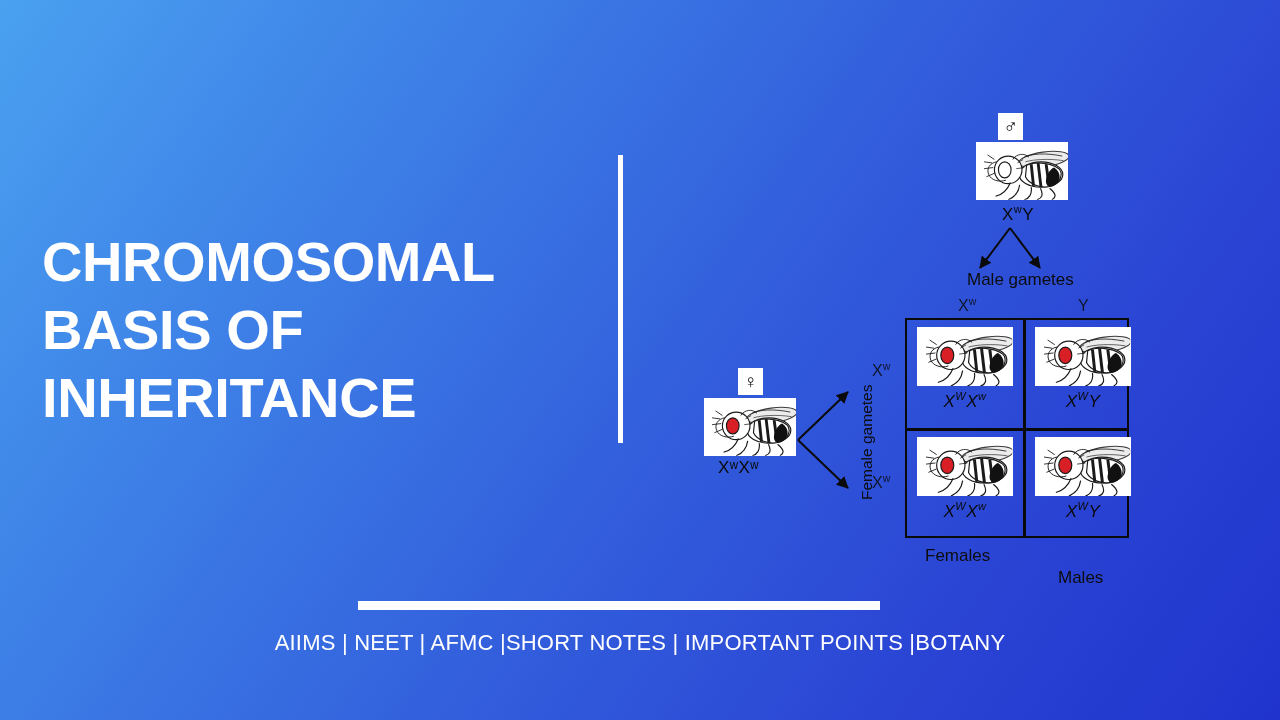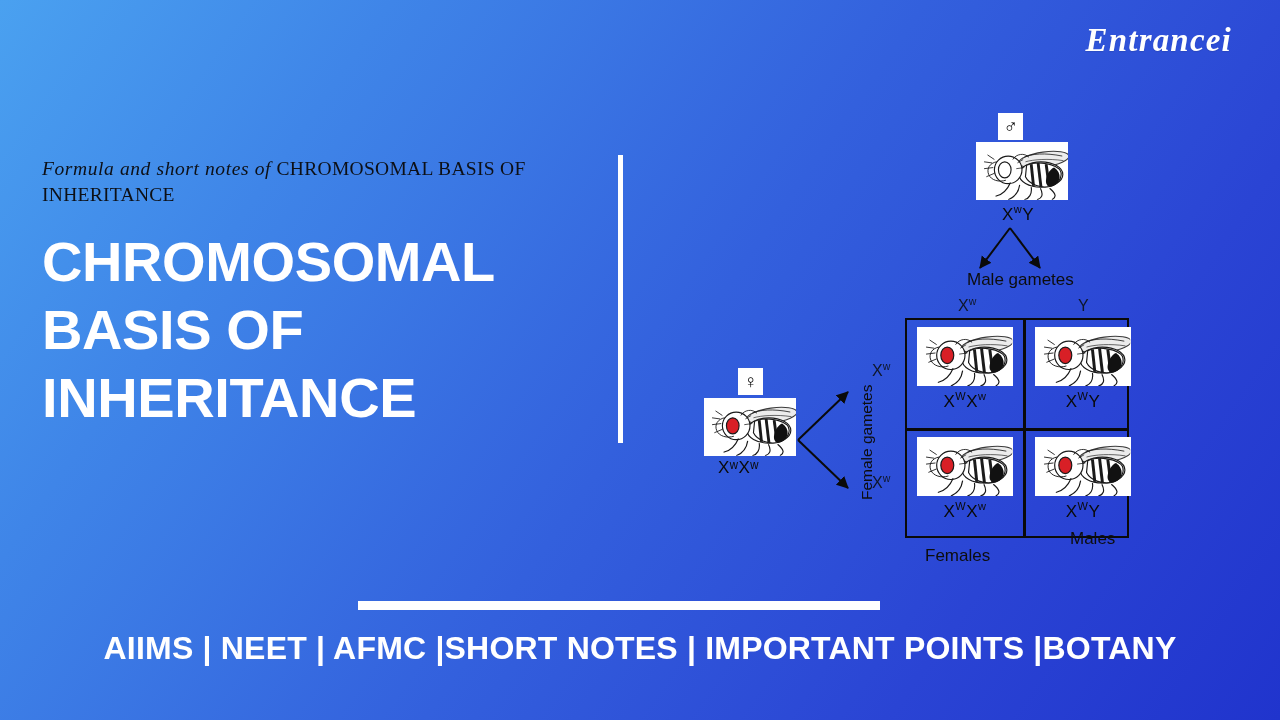--- a/index.html
+++ b/index.html
@@ -41,21 +41,21 @@
     width:5px; height:288px; background:#ffffff;
   }
 
   .bottom-bar{
     position:absolute; left:358px; top:601px;
     width:522px; height:9px; background:#ffffff;
   }
   .bottom-text{
     position:absolute; left:0; right:0; top:630px;
     text-align:center; color:#ffffff;
-    font-size:32px; font-weight:bold; letter-spacing:.2px;
+    font-size:22px; font-weight:normal; letter-spacing:.2px;
   }
 
   
   .diagram{ position:absolute; left:680px; top:100px; width:520px; height:480px; }
 
   .sexbox{
     position:absolute; background:#ffffff;
     width:25px; height:27px;
     display:flex; align-items:center; justify-content:center;
     color:#000; font-size:19px; line-height:1;
@@ -78,43 +78,40 @@
   .gam sup{ font-size:10.5px; }
   .vlabel{
     position:absolute; color:#0d0d0d; font-size:15.5px; white-space:nowrap;
     transform:rotate(-90deg); transform-origin:left top;
   }
 
   .grid{
     position:absolute; left:225px; top:218px;
     width:224px; height:220px;
     border:2.5px solid #0a0a0a;
+    font-style:italic;
   }
   .grid .vdiv{ position:absolute; left:116px; top:0; bottom:0; width:2.5px; background:#0a0a0a; }
   .grid .hdiv{ position:absolute; top:108px; left:0; right:0; height:2.5px; background:#0a0a0a; }
   .cell{ position:absolute; width:116px; height:108px; }
   .cell .flybox{ left:10px; top:7px; width:96px; height:59px; }
   .cell .cellgeno{
     position:absolute; left:0; width:116px; top:70px; text-align:center;
     color:#0a0a0a; font-size:17px; letter-spacing:.5px;
   }
   .cell .cellgeno sup{ font-size:11px; }
 
   svg.arrows{ position:absolute; left:0; top:0; width:520px; height:480px; overflow:visible; }
 </style>
 </head>
 <body>
 
 <div class="slide">
 
-  <div class="brand">Entrancei</div>
-
-  <div class="eyebrow">
-    <span class="ital">Formula and short notes of </span><span class="caps">CHROMOSOMAL BASIS OF INHERITANCE</span>
-  </div>
+
 
   <div class="title">CHROMOSOMAL BASIS OF INHERITANCE</div>
 
   <div class="vrule"></div>
 
   <div class="bottom-bar"></div>
   <div class="bottom-text">AIIMS | NEET | AFMC |SHORT NOTES | IMPORTANT POINTS |BOTANY</div>
 
   <div class="diagram">
 
@@ -244,16 +241,16 @@
               <ellipse cx="50" cy="48" rx="11" ry="14" fill="#d81f26" stroke="#1a1a1a" stroke-width="2"></ellipse>
           </svg>
         </div>
         <div class="cellgeno">
           <span>X</span><sup>W</sup><span>Y</span><sup></sup>
         </div>
       </div>
     </div>
 
     <div class="lbl" style="left:245px; top:446px;">Females</div>
-    <div class="lbl" style="left:378px; top:429px;margin-left:12px;">Males</div>
+    <div class="lbl" style="left:378px; top:468px;">Males</div>
 
   </div>
 </div>
 
 </body></html>

